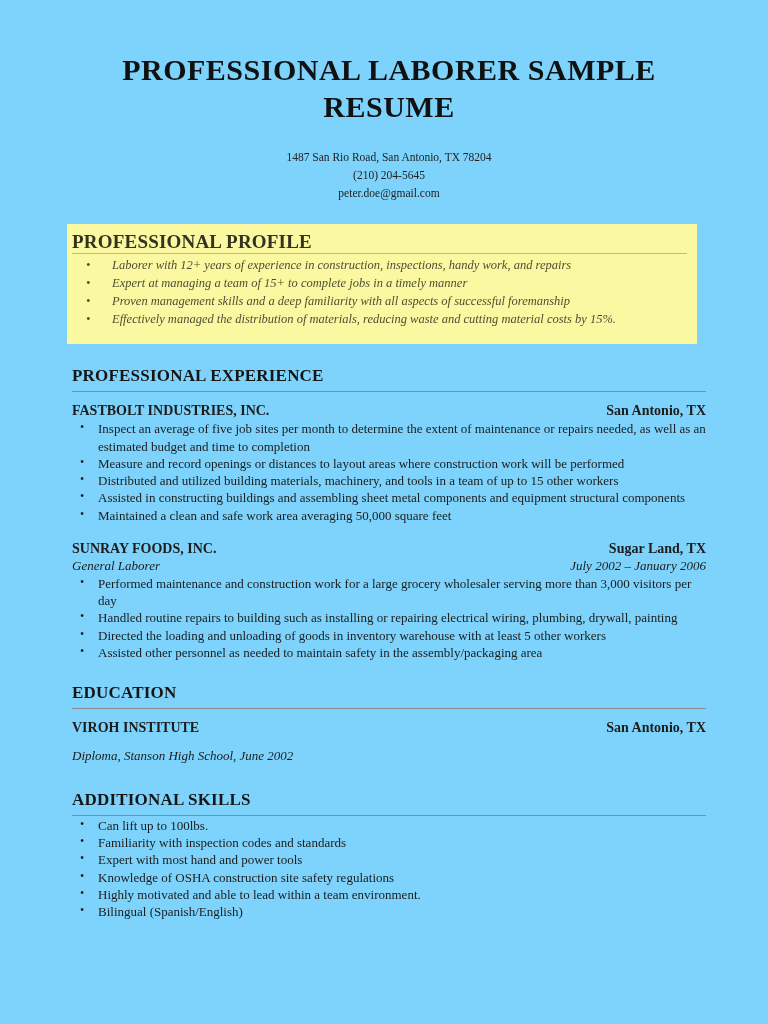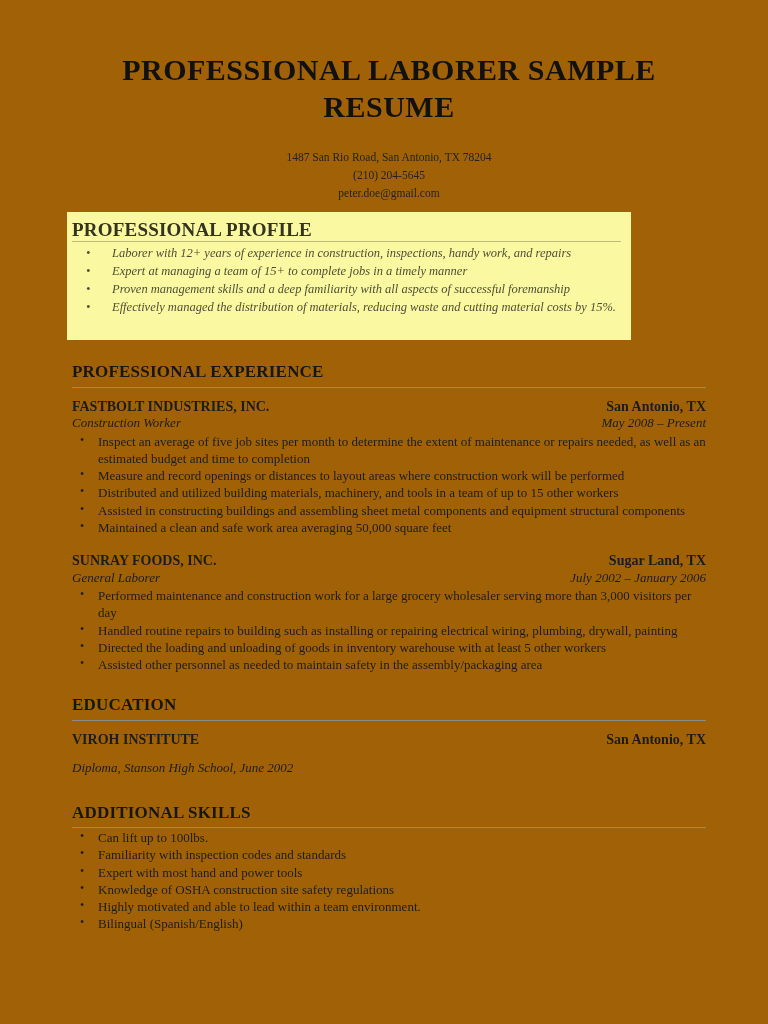--- a/index.html
+++ b/index.html
@@ -6,21 +6,21 @@
   html, body { background: #f7f7f5; }
   body {
     width: 768px; height: 1024px;
     font-family: "Liberation Serif", "DejaVu Serif", serif;
     color: #1c1c1c;
     position: relative;
     overflow: hidden;
   }
   .page {
     width: 768px; height: 1024px;
-    background: #a16207;
+    background: #7dd3fc;
     padding: 52px 62px 40px 72px;
   }
 
   
   .doc-title {
     text-align: center;
     font-size: 30px;
     font-weight: bold;
     letter-spacing: 0.5px;
     line-height: 1.22;
@@ -29,25 +29,25 @@
   .contact {
     margin-top: 24px;
     text-align: center;
     font-size: 11.5px;
     line-height: 1.55;
     color: #222;
   }
 
   
   .profile-block {
-    margin-top: 9px;
+    margin-top: 21px;
     margin-left: -5px;
     background: #faf8a1;
-    padding: 7px 10px 24px 5px;
-    width: 564px;
+    padding: 7px 10px 16px 5px;
+    width: 630px;
   }
   .profile-heading {
     font-size: 19px;
     font-weight: bold;
     color: #33331f;
     letter-spacing: 0.2px;
     border-bottom: 1.5px solid #bdbb7d;
     padding-bottom: 1px;
     line-height: 1.15;
   }
@@ -144,24 +144,20 @@
     </ul>
   </div>
 
   <div class="section">
     <div class="section-heading">PROFESSIONAL EXPERIENCE</div>
 
     <div class="job">
       <div class="row">
         <span class="company">FASTBOLT INDUSTRIES, INC.</span>
         <span class="location">San Antonio, TX</span>
-      </div>
-      <div class="row">
-        <span class="role">Construction Worker</span>
-        <span class="dates">May 2008 – Present</span>
       </div>
       <ul class="bullets">
         <li>Inspect an average of five job sites per month to determine the extent of maintenance or repairs needed, as well as an estimated budget and time to completion</li>
         <li>Measure and record openings or distances to layout areas where construction work will be performed</li>
         <li>Distributed and utilized building materials, machinery, and tools in a team of up to 15 other workers</li>
         <li>Assisted in constructing buildings and assembling sheet metal components and equipment structural components</li>
         <li>Maintained a clean and safe work area averaging 50,000 square feet</li>
       </ul>
     </div>
 

